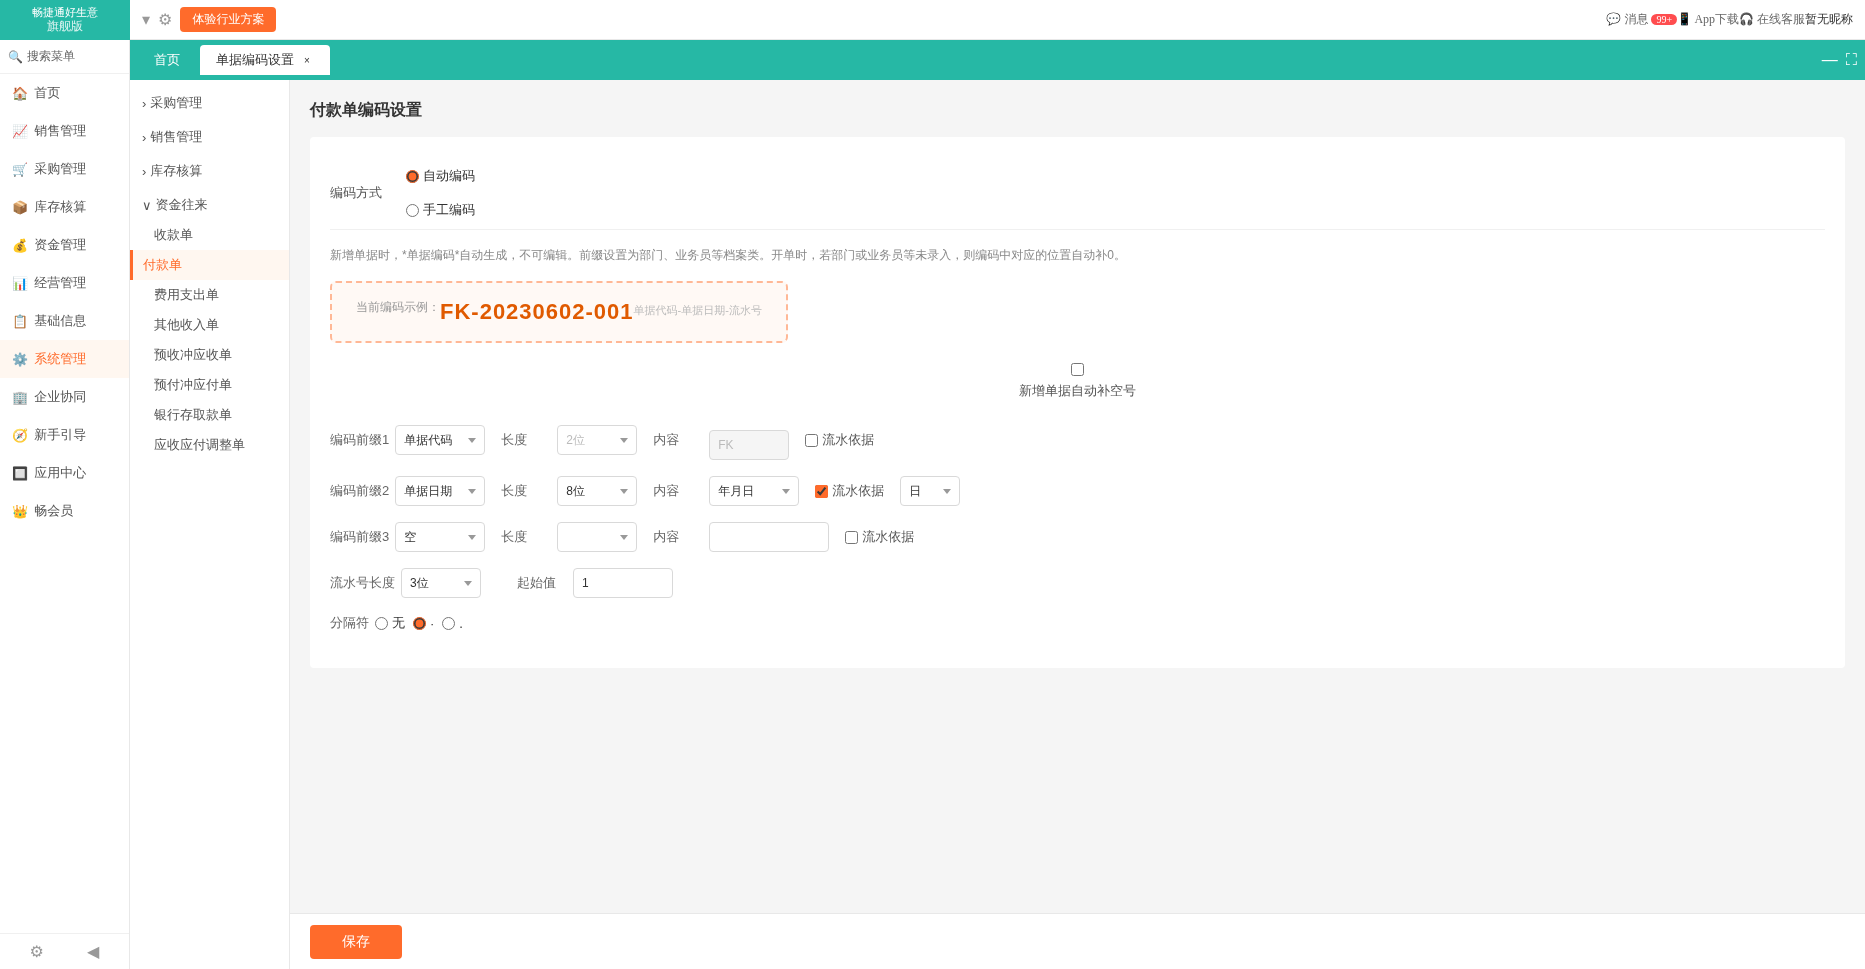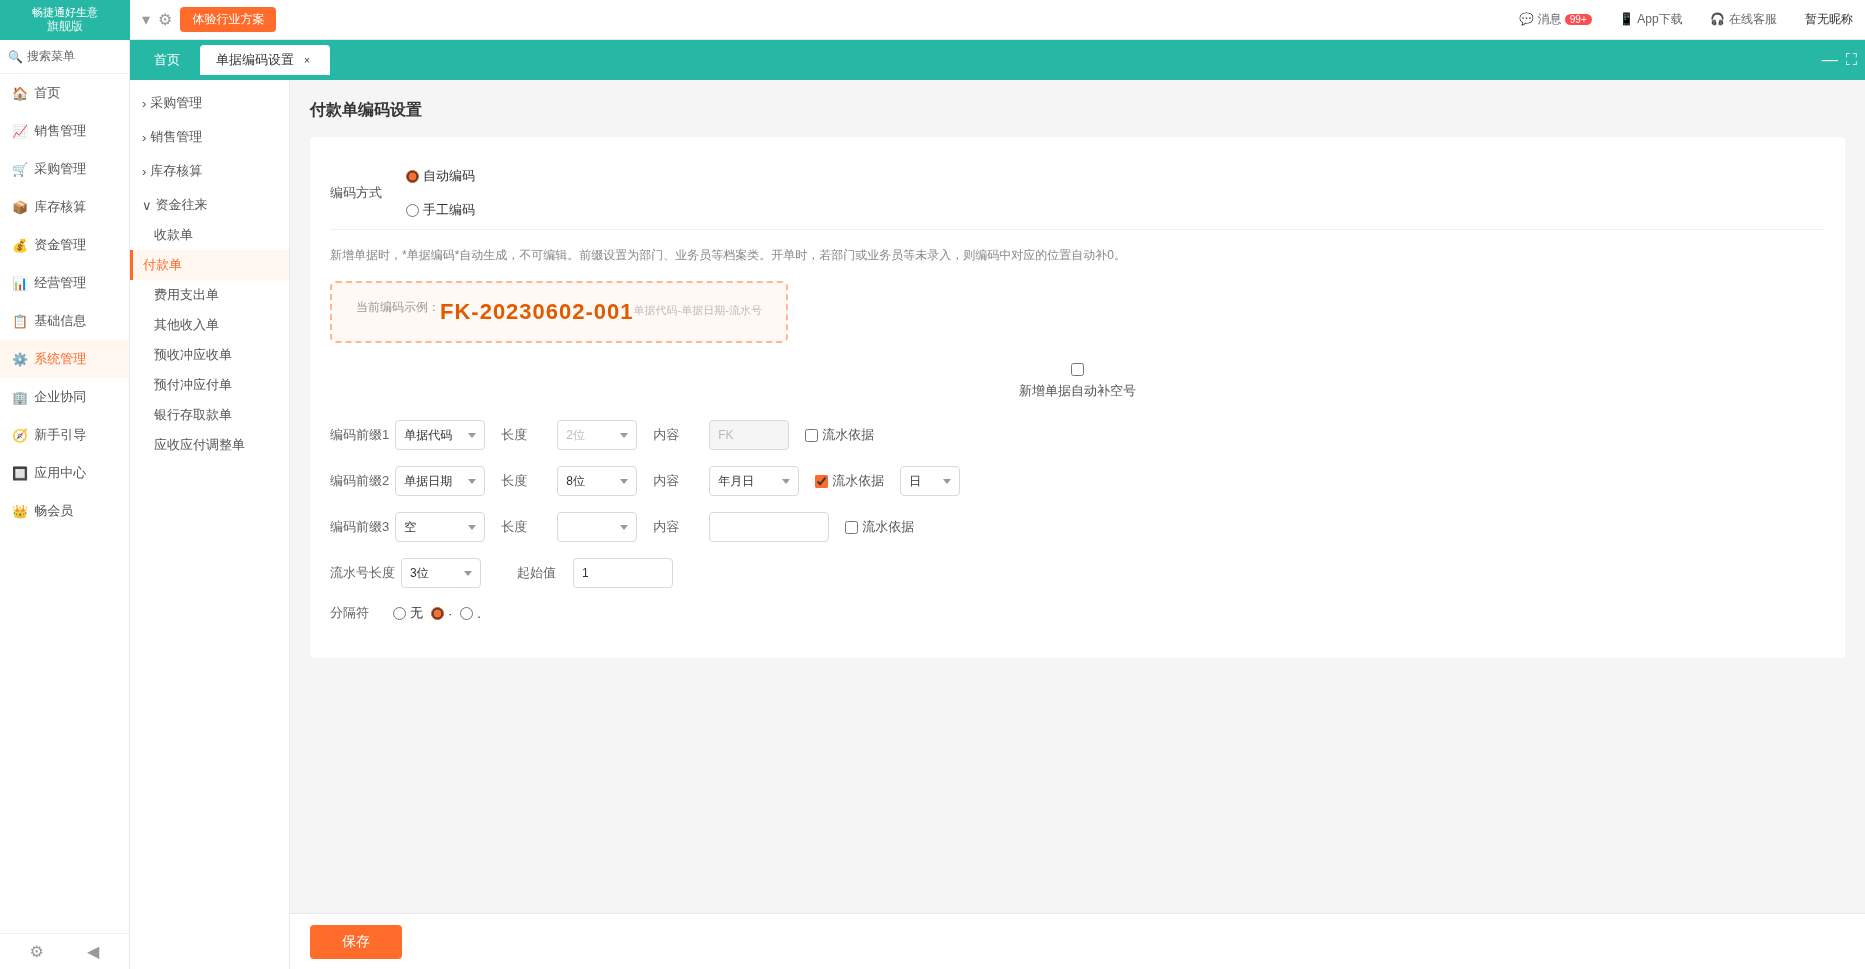--- a/index.html
+++ b/index.html
@@ -2,21 +2,21 @@
 <html><head>
   <meta charset="utf-8">
   <style>
     * { box-sizing: border-box; margin: 0; padding: 0; }
     body { font-family: -apple-system, BlinkMacSystemFont, "PingFang SC", "Microsoft YaHei", sans-serif; font-size: 13px; background: #f5f5f5; color: #333; height: 969px; overflow: hidden; }
 
     
     .top-bar { height: 40px; background: #fff; display: flex; align-items: center; justify-content: space-between; padding: 0 12px; border-bottom: 1px solid #e8e8e8; }
     .top-bar-left { display: flex; align-items: center; gap: 8px; }
     .top-bar-btn { background: #ff6b2b; color: #fff; border: none; border-radius: 4px; padding: 4px 12px; font-size: 12px; cursor: pointer; }
-    .top-bar-right { display: flex; align-items: center; gap: 28px; font-size: 12px; color: #666; }
+    .top-bar-right { display: flex; align-items: center; gap: 0; font-size: 12px; color: #666; font-family: Liberation Serif, serif; }
     .badge { background: #ff4d4f; color: #fff; border-radius: 10px; padding: 0 5px; font-size: 10px; }
 
     
     .app-layout { display: flex; height: calc(969px - 40px); }
 
     
     .sidebar { width: 130px; background: #fff; border-right: 1px solid #e8e8e8; display: flex; flex-direction: column; overflow-y: auto; }
     .sidebar-search { padding: 8px; border-bottom: 1px solid #f0f0f0; display: flex; align-items: center; gap: 4px; color: #666; font-size: 12px; cursor: pointer; }
     .sidebar-item { display: flex; align-items: center; gap: 6px; padding: 10px 12px; cursor: pointer; font-size: 13px; color: #555; }
     .sidebar-item.active { background: #fff7f0; color: #ff6b2b; }
@@ -67,26 +67,26 @@
     
     .auto-fill-row { display: flex; align-items: center; gap: 6px; margin-bottom: 20px; font-size: 13px; color: #555; flex-direction: column; }
     .auto-fill-row input[type="checkbox"] { accent-color: #ff6b2b; }
 
     
     .form-row { display: flex; align-items: center; gap: 16px; margin-bottom: 16px; }
     .form-field { display: flex; align-items: center; gap: 6px; }
     .field-label { font-size: 13px; color: #666; white-space: nowrap; min-width: 50px; }
     .field-select { height: 30px; border: 1px solid #d9d9d9; border-radius: 4px; padding: 0 8px; font-size: 12px; color: #333; background: #fff; min-width: 90px; cursor: pointer; display: flex; align-items: center; justify-content: space-between; gap: 4px; }
     .field-input { height: 30px; border: 1px solid #d9d9d9; border-radius: 4px; padding: 0 8px; font-size: 12px; color: #333; background: #fff; min-width: 70px; }
-    .field-input.disabled { background: #f5f5f5; color: #bbb; }
+    .field-input.disabled { background: #f5f5f5; color: #bbb; margin-top: 10px; }
     .checkbox-field { display: flex; align-items: center; gap: 4px; font-size: 13px; color: #555; }
     .checkbox-field input[type="checkbox"] { accent-color: #ff6b2b; }
 
     
-    .separator-row { display: flex; align-items: center; gap: 24px; margin-bottom: 16px; }
+    .separator-row { display: flex; align-items: center; gap: 6px; margin-bottom: 16px; }
     .sep-label { font-size: 13px; color: #666; }
     .sep-options { display: flex; align-items: center; gap: 8px; }
 
     
     .bottom-bar { height: 56px; background: #fff; border-top: 1px solid #e8e8e8; display: flex; align-items: center; padding: 0 20px; }
     .save-btn { background: #ff6b2b; color: #fff; border: none; border-radius: 4px; padding: 8px 32px; font-size: 14px; cursor: pointer; }
 
     
     .logo-area { width: 130px; height: 40px; display: flex; align-items: center; justify-content: center; background: #26b8a5; flex-shrink: 0; }
     .logo-text { color: #fff; font-size: 11px; text-align: center; line-height: 1.3; }

